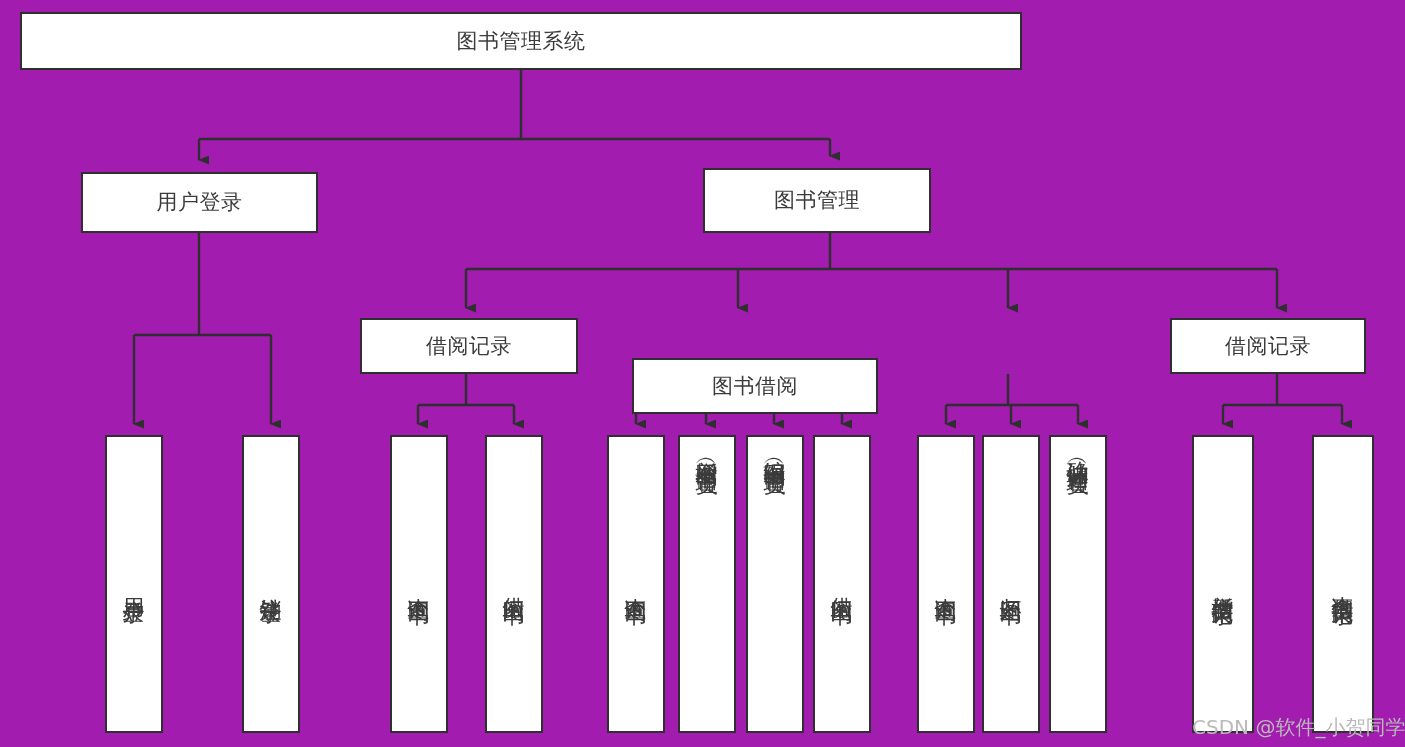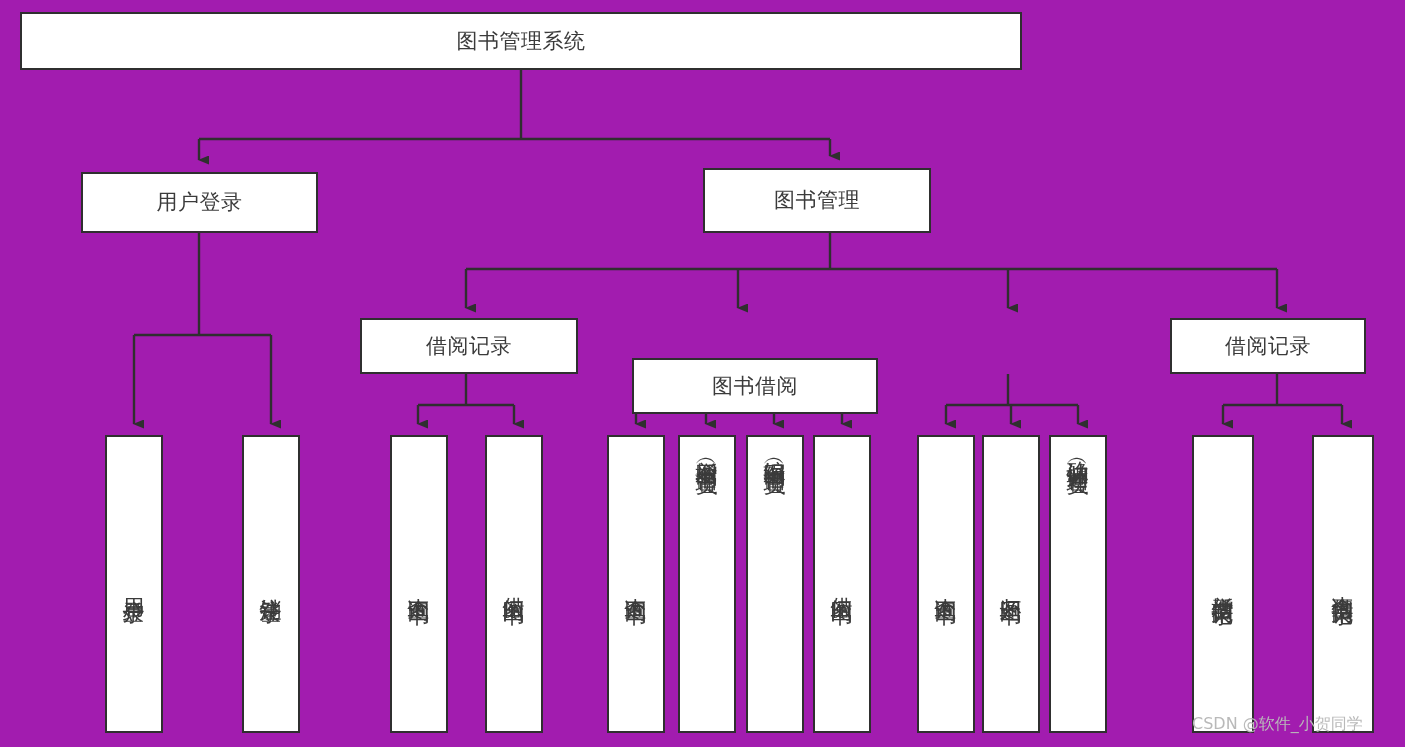--- a/index.html
+++ b/index.html
@@ -67,21 +67,21 @@
     white-space: nowrap;
   }
   
   .node.vert.center {
     align-items: center;
     padding-top: 0;
   }
   #watermark {
     position: absolute;
     color: #b9b9b9;
-    font-size: 16px;
+    font-size: 20px;
     white-space: nowrap;
     z-index: 5;
     font-family: "DejaVu Sans", "Liberation Sans", sans-serif;
   }
 </style>
 </head>
 <body>
 
 <div id="diagram-root">
 

